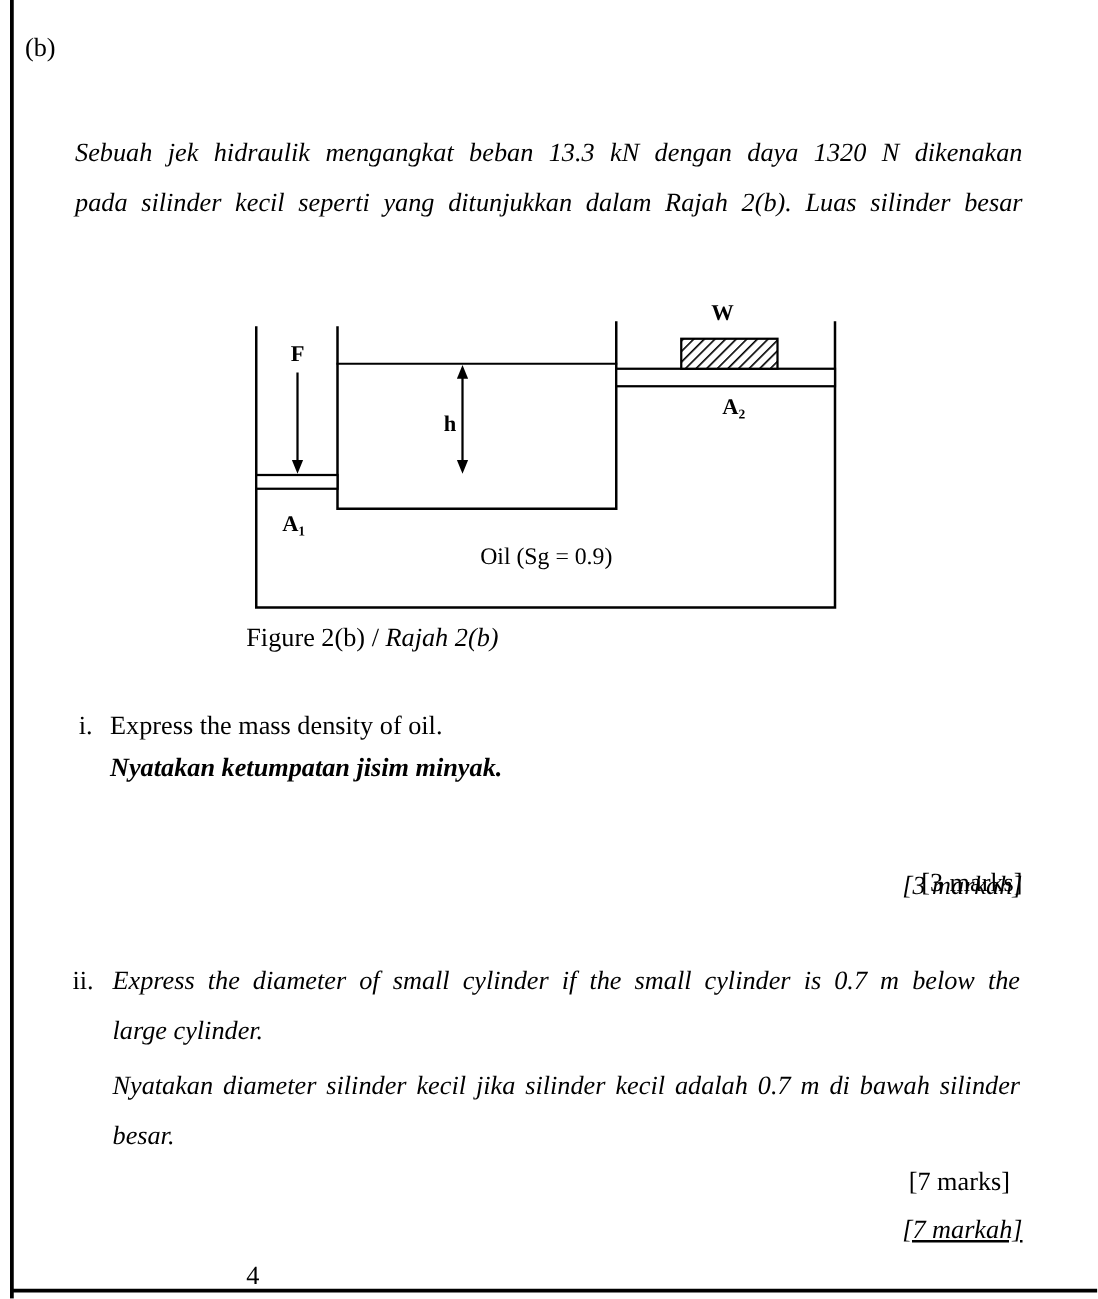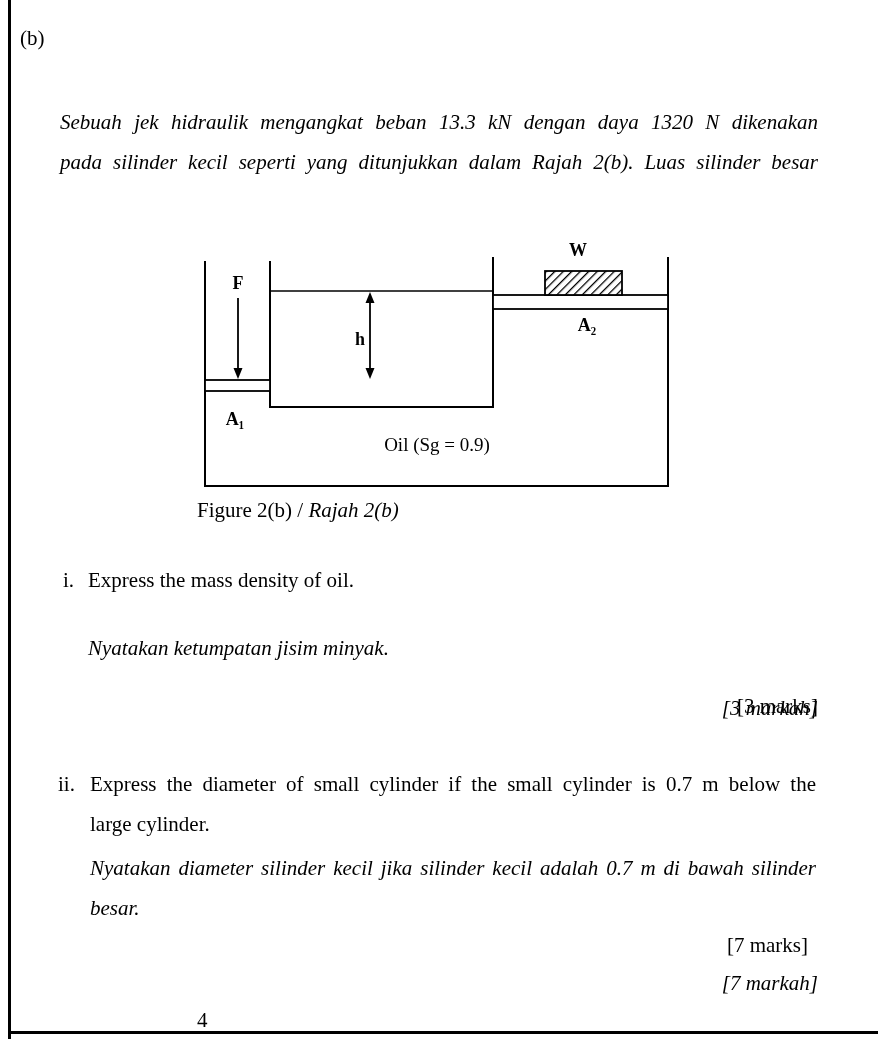--- a/index.html
+++ b/index.html
@@ -77,31 +77,31 @@
     <text x="240" y="213" text-anchor="middle" font-family="&quot;Liberation Serif&quot;,&quot;DejaVu Serif&quot;,serif" font-size="19" fill="#000000">Oil (Sg = 0.9)</text>
   </svg>
 
   <div class="abs center" style="left:197px;top:490px;width:480px;">
     <span>Figure 2(b) /</span>
     <span class="it">Rajah 2(b)</span>
   </div>
 
   <div class="abs" style="left:63px;top:560px;">i.</div>
   <div class="abs" style="left:88px;top:560px;">Express the mass density of oil.</div>
-  <div class="abs it" style="left:88px;top:628px;">Nyatakan ketumpatan jisim minyak.</div>
+  <div class="abs it" style="left:88px;top:594px;font-weight:bold;">Nyatakan ketumpatan jisim minyak.</div>
   <div class="abs right" style="left:518px;top:650px;width:300px;margin-top:36px;">[3 marks]</div>
   <div class="abs right it" style="left:518px;top:688px;width:300px;">[3 markah]</div>
 
   <div class="abs" style="left:58px;top:764px;">ii.</div>
-  <div class="abs" style="left:90px;top:764px;width:726px;">
+  <div class="abs" style="left:90px;top:764px;width:726px;font-style:italic;">
     <div class="jl">Express the diameter of small cylinder if the small cylinder is 0.7 m below the</div>
     <div>large cylinder.</div>
   </div>
   <div class="abs it" style="left:90px;top:848px;width:726px;">
     <div class="jl">Nyatakan diameter silinder kecil jika silinder kecil adalah 0.7 m di bawah silinder</div>
     <div>besar.</div>
   </div>
   <div class="abs right" style="left:508px;top:925px;width:300px;">[7 marks]</div>
-  <div class="abs right it" style="left:518px;top:963px;width:300px;">[7 markah]</div>
+  <div class="abs right it" style="left:518px;top:963px;width:300px;text-decoration:underline;">[7 markah]</div>
 
   <div class="abs center" style="left:197px;top:1008px;width:440px;line-height:24px;">4</div>
 
 </div>
 
 </body></html>

